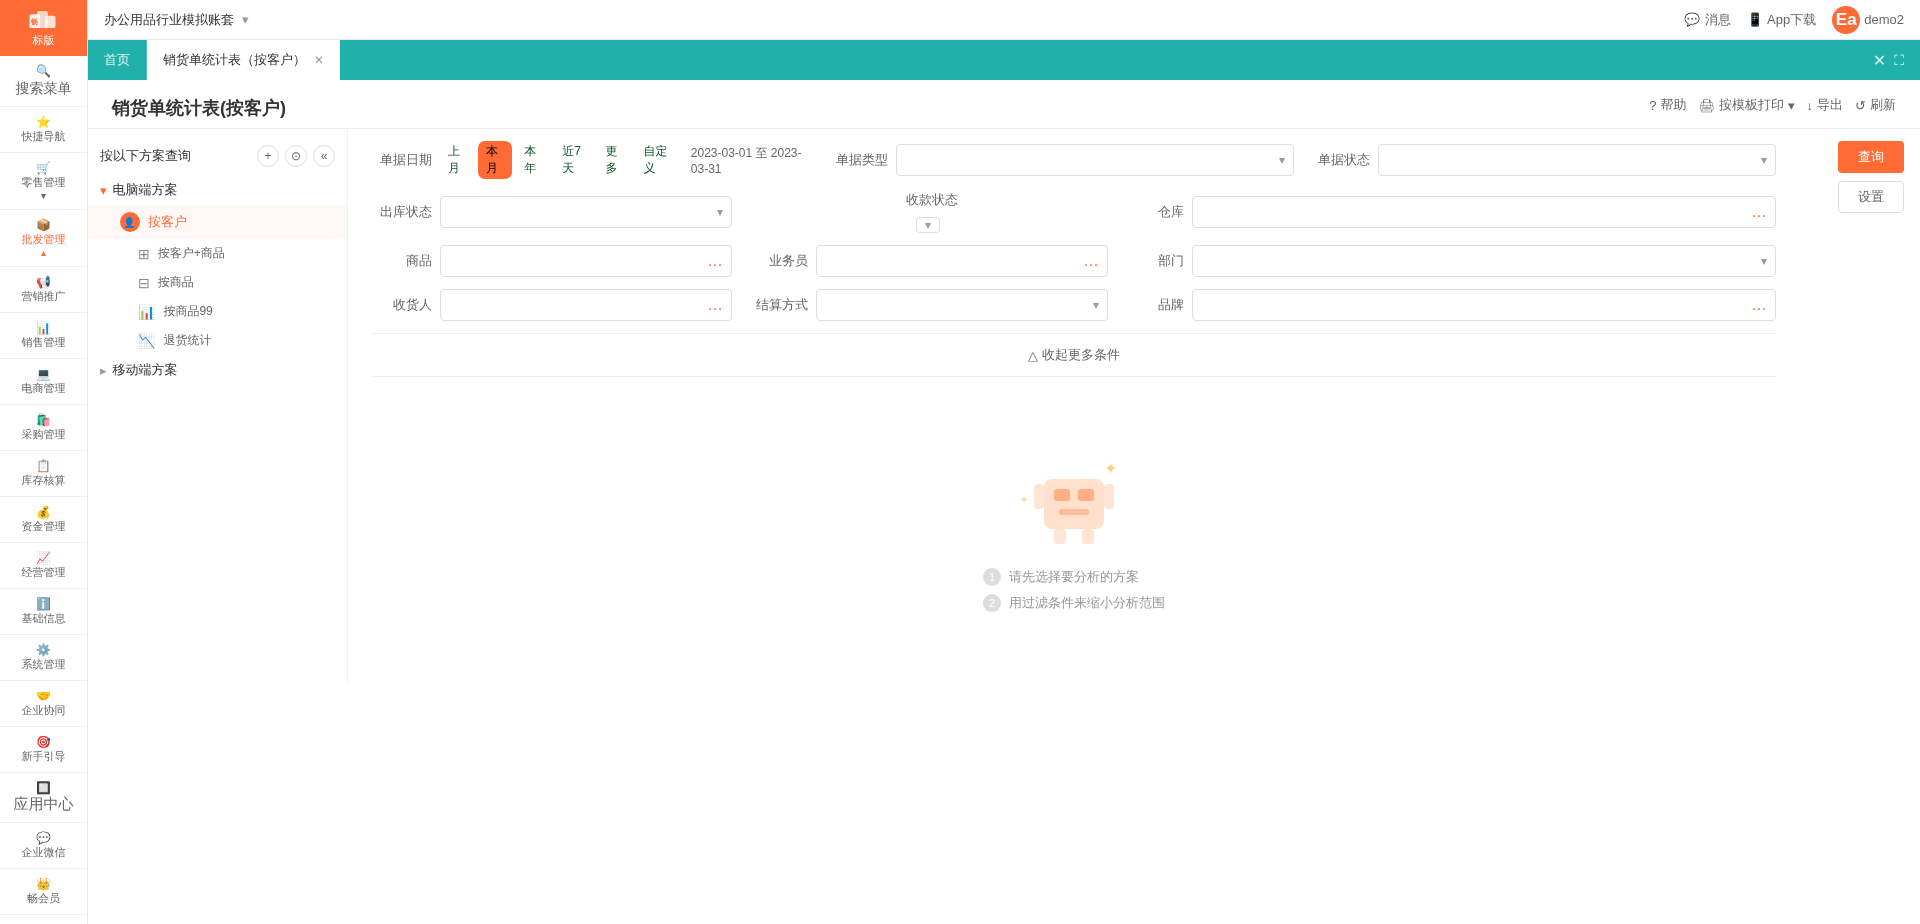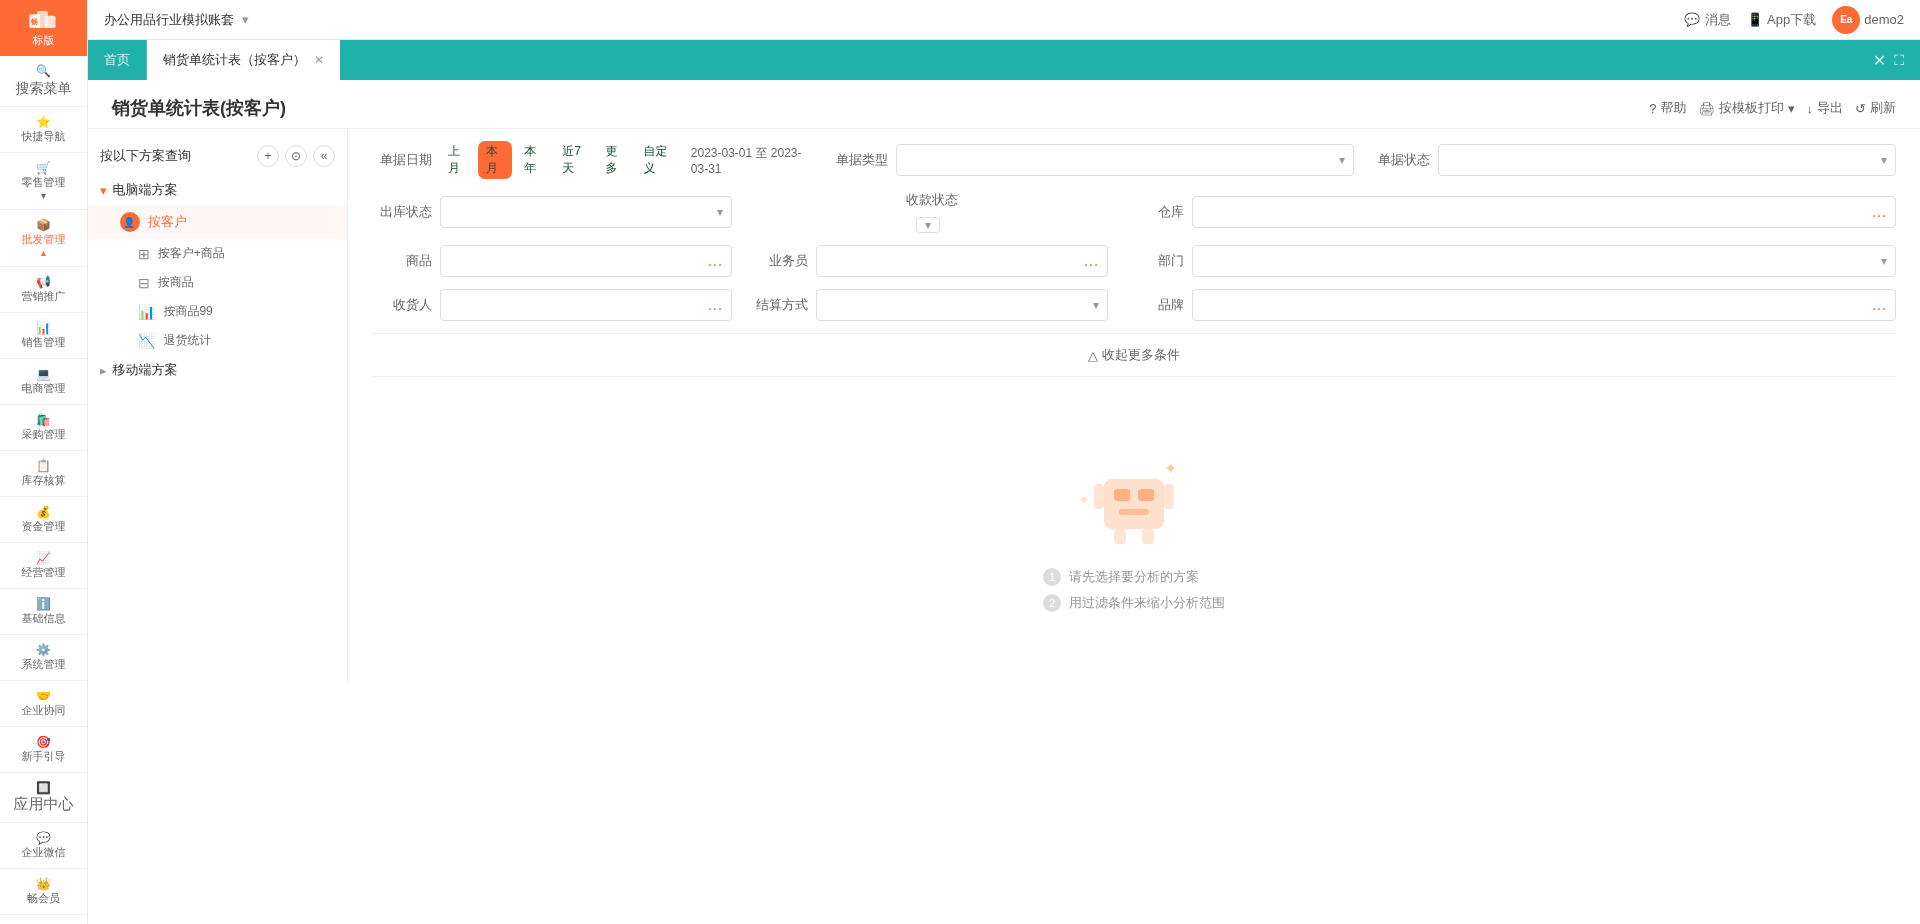--- a/index.html
+++ b/index.html
@@ -28,21 +28,21 @@
     .tab { height: 40px; display: flex; align-items: center; padding: 0 16px; cursor: pointer; font-size: 13px; color: rgba(255,255,255,0.85); gap: 8px; border-right: 1px solid rgba(255,255,255,0.2); }
     .tab.home { background: transparent; }
     .tab.active { background: #fff; color: #333; border-right: none; }
     .tab-close { color: #999; font-size: 12px; }
     .tab-expand { margin-left: auto; padding: 0 16px; color: rgba(255,255,255,0.85); cursor: pointer; display: flex; align-items: center; gap: 8px; }
 
     
     .content { flex: 1; overflow-y: auto; background: #fff; }
 
     
-    .page-header { padding: 16px 24px 0; display: flex; align-items: center; justify-content: space-between; gap: 8px; }
+    .page-header { padding: 16px 24px 0; display: flex; align-items: flex-start; justify-content: space-between; gap: 8px; }
     .page-title { font-size: 18px; font-weight: bold; color: #333; }
     .page-actions { display: flex; align-items: center; gap: 12px; }
     .page-action-btn { display: flex; align-items: center; gap: 4px; font-size: 13px; color: #666; cursor: pointer; }
 
     
     .scheme-panel { width: 260px; border-right: 1px solid #f0f0f0; padding: 12px 0; flex-shrink: 0; }
     .scheme-panel-header { display: flex; align-items: center; justify-content: space-between; padding: 4px 12px 8px; }
     .scheme-panel-actions { display: flex; align-items: center; gap: 6px; }
     .scheme-action-icon { width: 22px; height: 22px; border-radius: 50%; border: 1px solid #ddd; display: flex; align-items: center; justify-content: center; cursor: pointer; color: #666; font-size: 12px; }
     .scheme-section { }
@@ -52,21 +52,21 @@
     .scheme-item-icon { width: 20px; height: 20px; border-radius: 50%; background: #ff6b35; display: flex; align-items: center; justify-content: center; color: #fff; font-size: 11px; flex-shrink: 0; }
     .sub-scheme-item { display: flex; align-items: center; padding: 6px 12px 6px 50px; cursor: pointer; gap: 8px; font-size: 12px; color: #666; }
 
     
     .filter-panel { flex: 1; padding: 12px 24px; }
     .filter-row { display: flex; align-items: center; gap: 16px; margin-bottom: 12px; }
     .filter-item { display: flex; align-items: center; gap: 8px; flex: 1; }
     .filter-label { color: #666; font-size: 13px; white-space: nowrap; min-width: 60px; text-align: right; }
     .date-shortcuts { display: flex; gap: 4px; align-items: center; }
     .date-shortcut { padding: 2px 8px; border-radius: 3px; cursor: pointer; font-size: 12px; color: #14532d; }
-    .date-shortcut.active { background: #ff6b35; color: #404040; border-radius: 7px; }
+    .date-shortcut.active { background: #ff6b35; color: #000000; border-radius: 7px; }
     .date-range-text { font-size: 12px; color: #999; }
     .filter-select { flex: 1; height: 32px; border: 1px solid #ddd; border-radius: 4px; padding: 0 8px; font-size: 13px; display: flex; align-items: center; justify-content: space-between; cursor: pointer; background: #fff; }
     .filter-select-placeholder { color: #bbb; }
     .filter-ellipsis { color: #ff6b35; font-size: 16px; cursor: pointer; margin-left: 4px; }
     .filter-arrow { color: #999; font-size: 12px; }
     .collapse-btn { display: flex; align-items: center; justify-content: center; gap: 4px; color: #666; font-size: 13px; cursor: pointer; padding: 8px 0; }
 
     
     .empty-state { display: flex; flex-direction: column; align-items: center; justify-content: center; padding: 60px 0; gap: 16px; }
     .empty-state-hints { display: flex; flex-direction: column; gap: 8px; }
@@ -199,21 +199,21 @@
       <div class="topbar-right-item">
         <span>💬</span>
         <span>消息</span>
       </div>
       <div class="topbar-right-item">
         <span>📱</span>
         <span>App下载</span>
       </div>
       <div class="topbar-right-item">
         <div class="topbar-avatar">
-          <span style="font-size:10px; font-weight:bold;">Ea</span>
+          <span style="font-size:17px; font-weight:bold;">Ea</span>
         </div>
         <span>demo2</span>
       </div>
     </div>
   </div>
 
   <div class="tabbar">
     <div class="tab home">
       <span>首页</span>
     </div>
@@ -437,16 +437,20 @@
                 <span>请先选择要分析的方案</span>
               </div>
               <div class="empty-state-hint">
                 <div class="hint-number">2</div>
                 <span>用过滤条件来缩小分析范围</span>
               </div>
             </div>
           </div>
         </div>
 
+        <div class="query-buttons">
+          <button class="btn-query">查询</button>
+          <button class="btn-settings">设置</button>
+        </div>
       </div>
     </div>
   </div>
 </div>
 
 </body></html>

